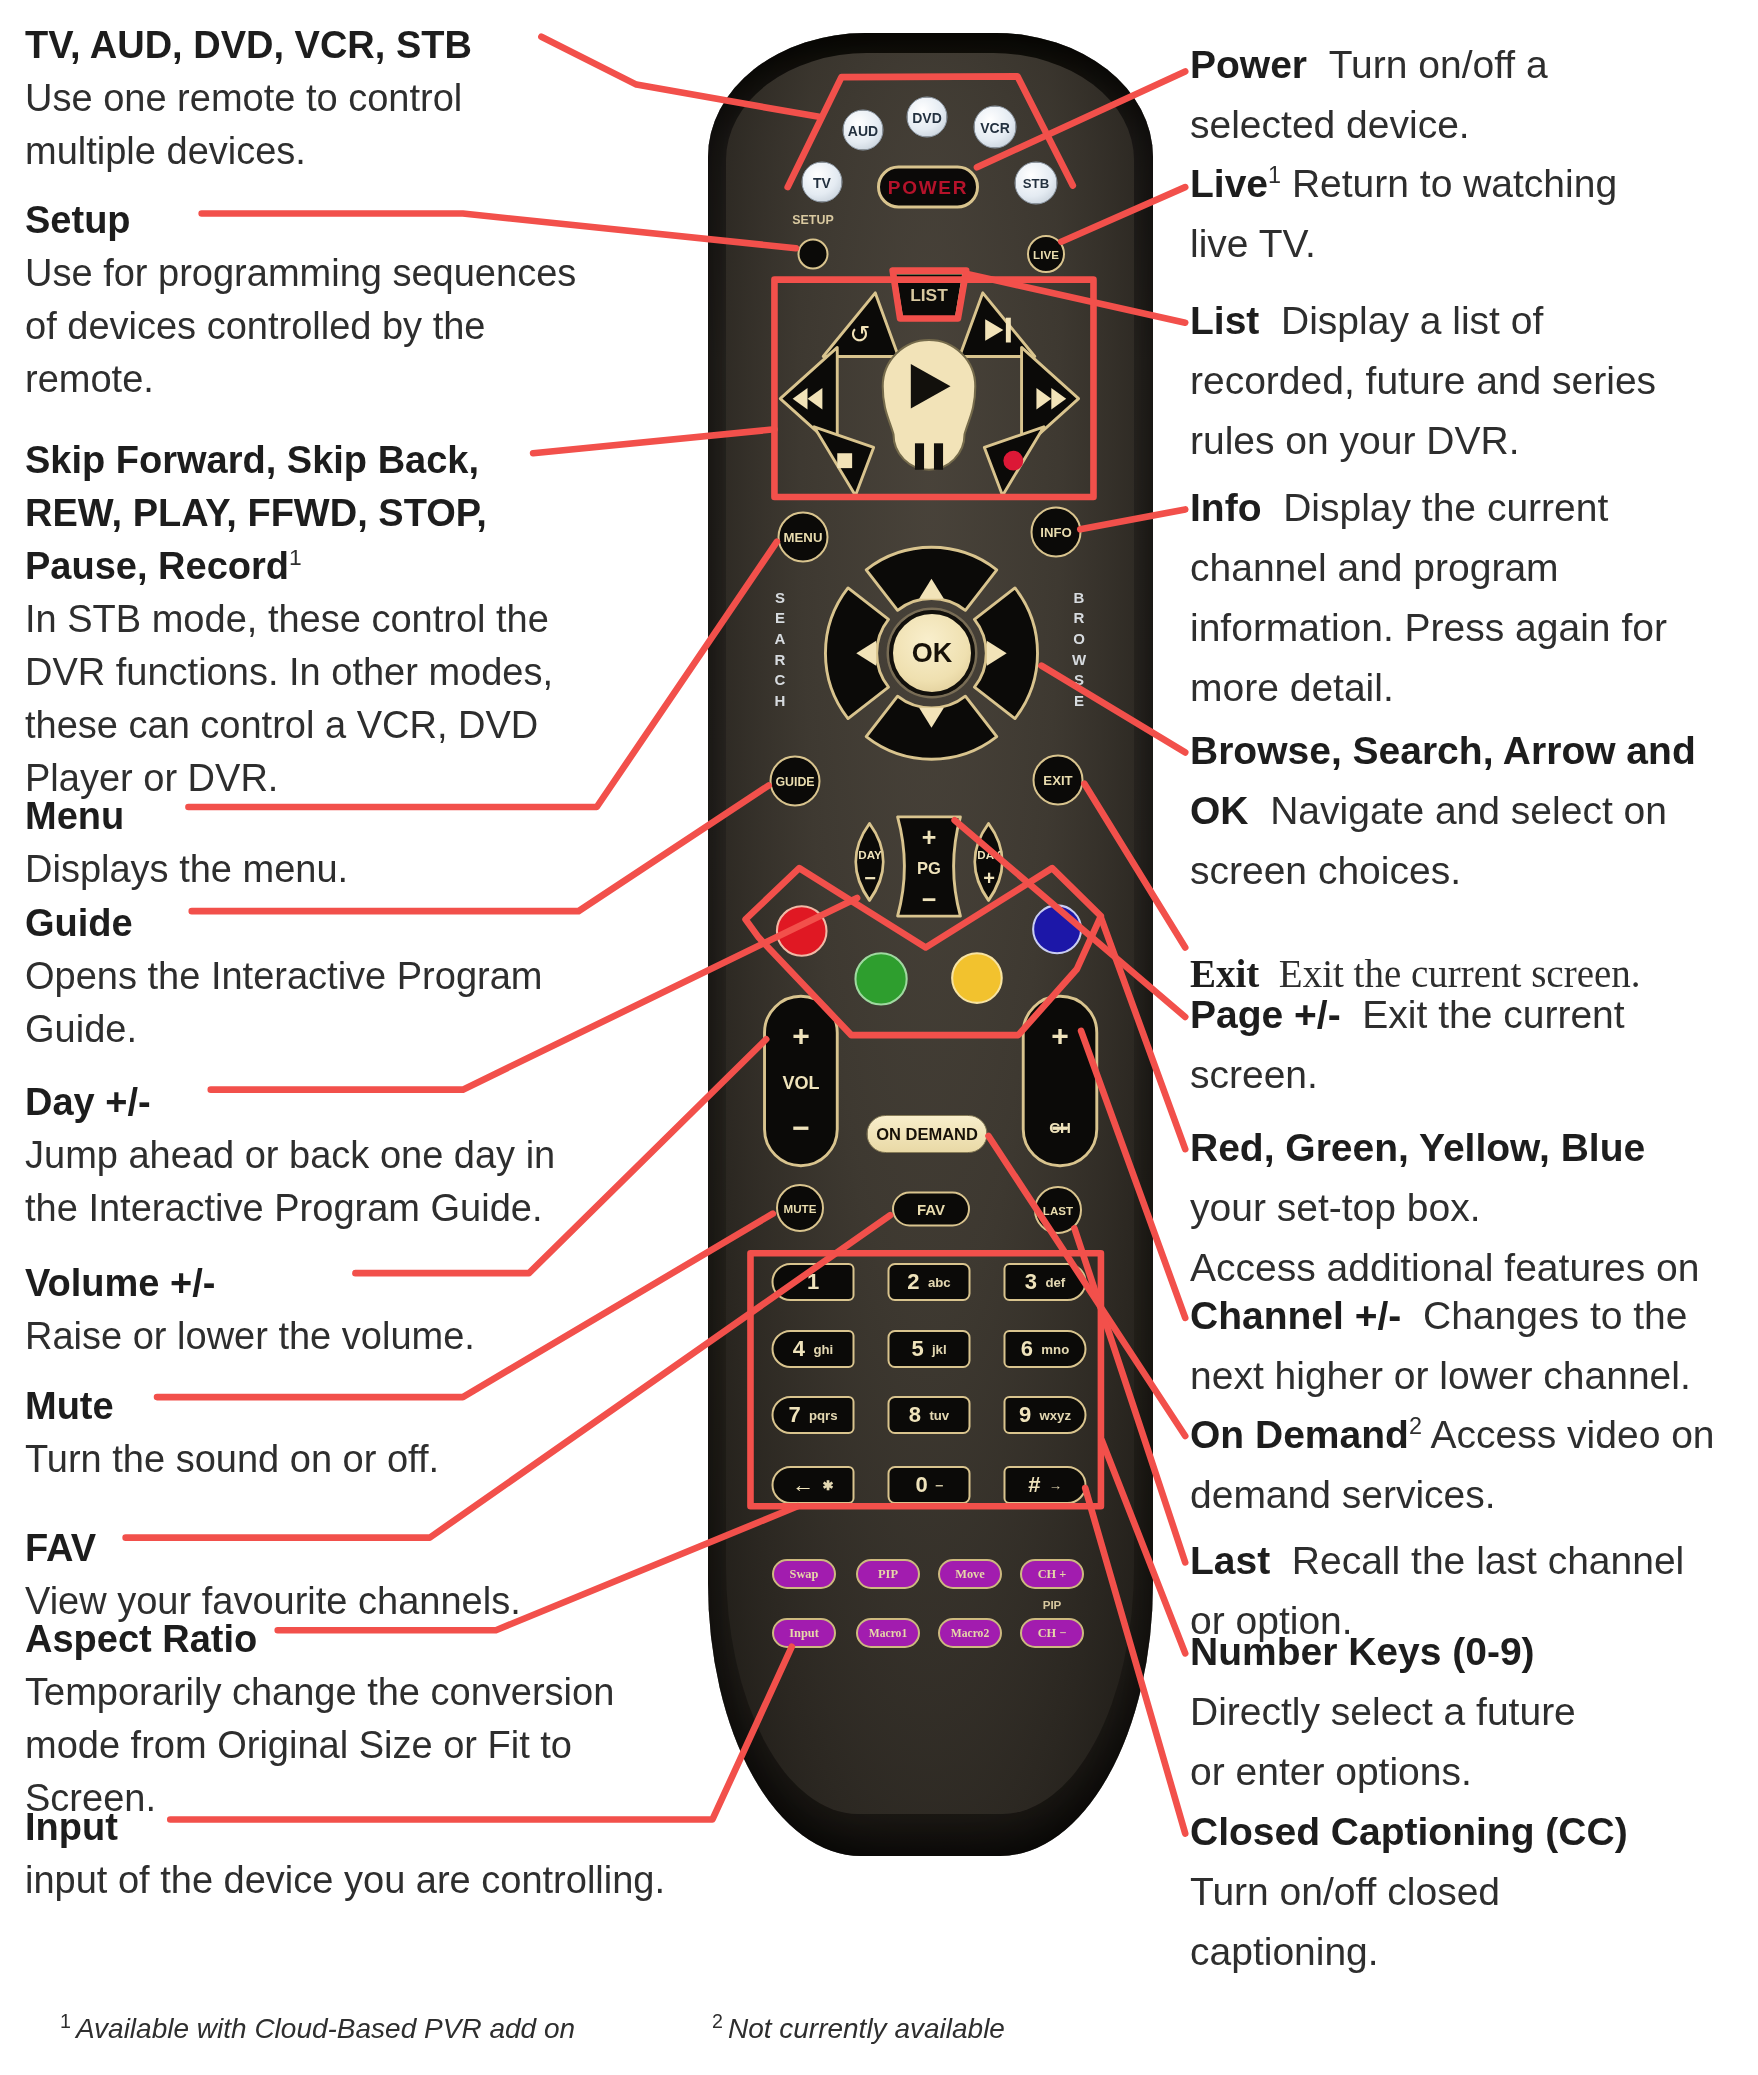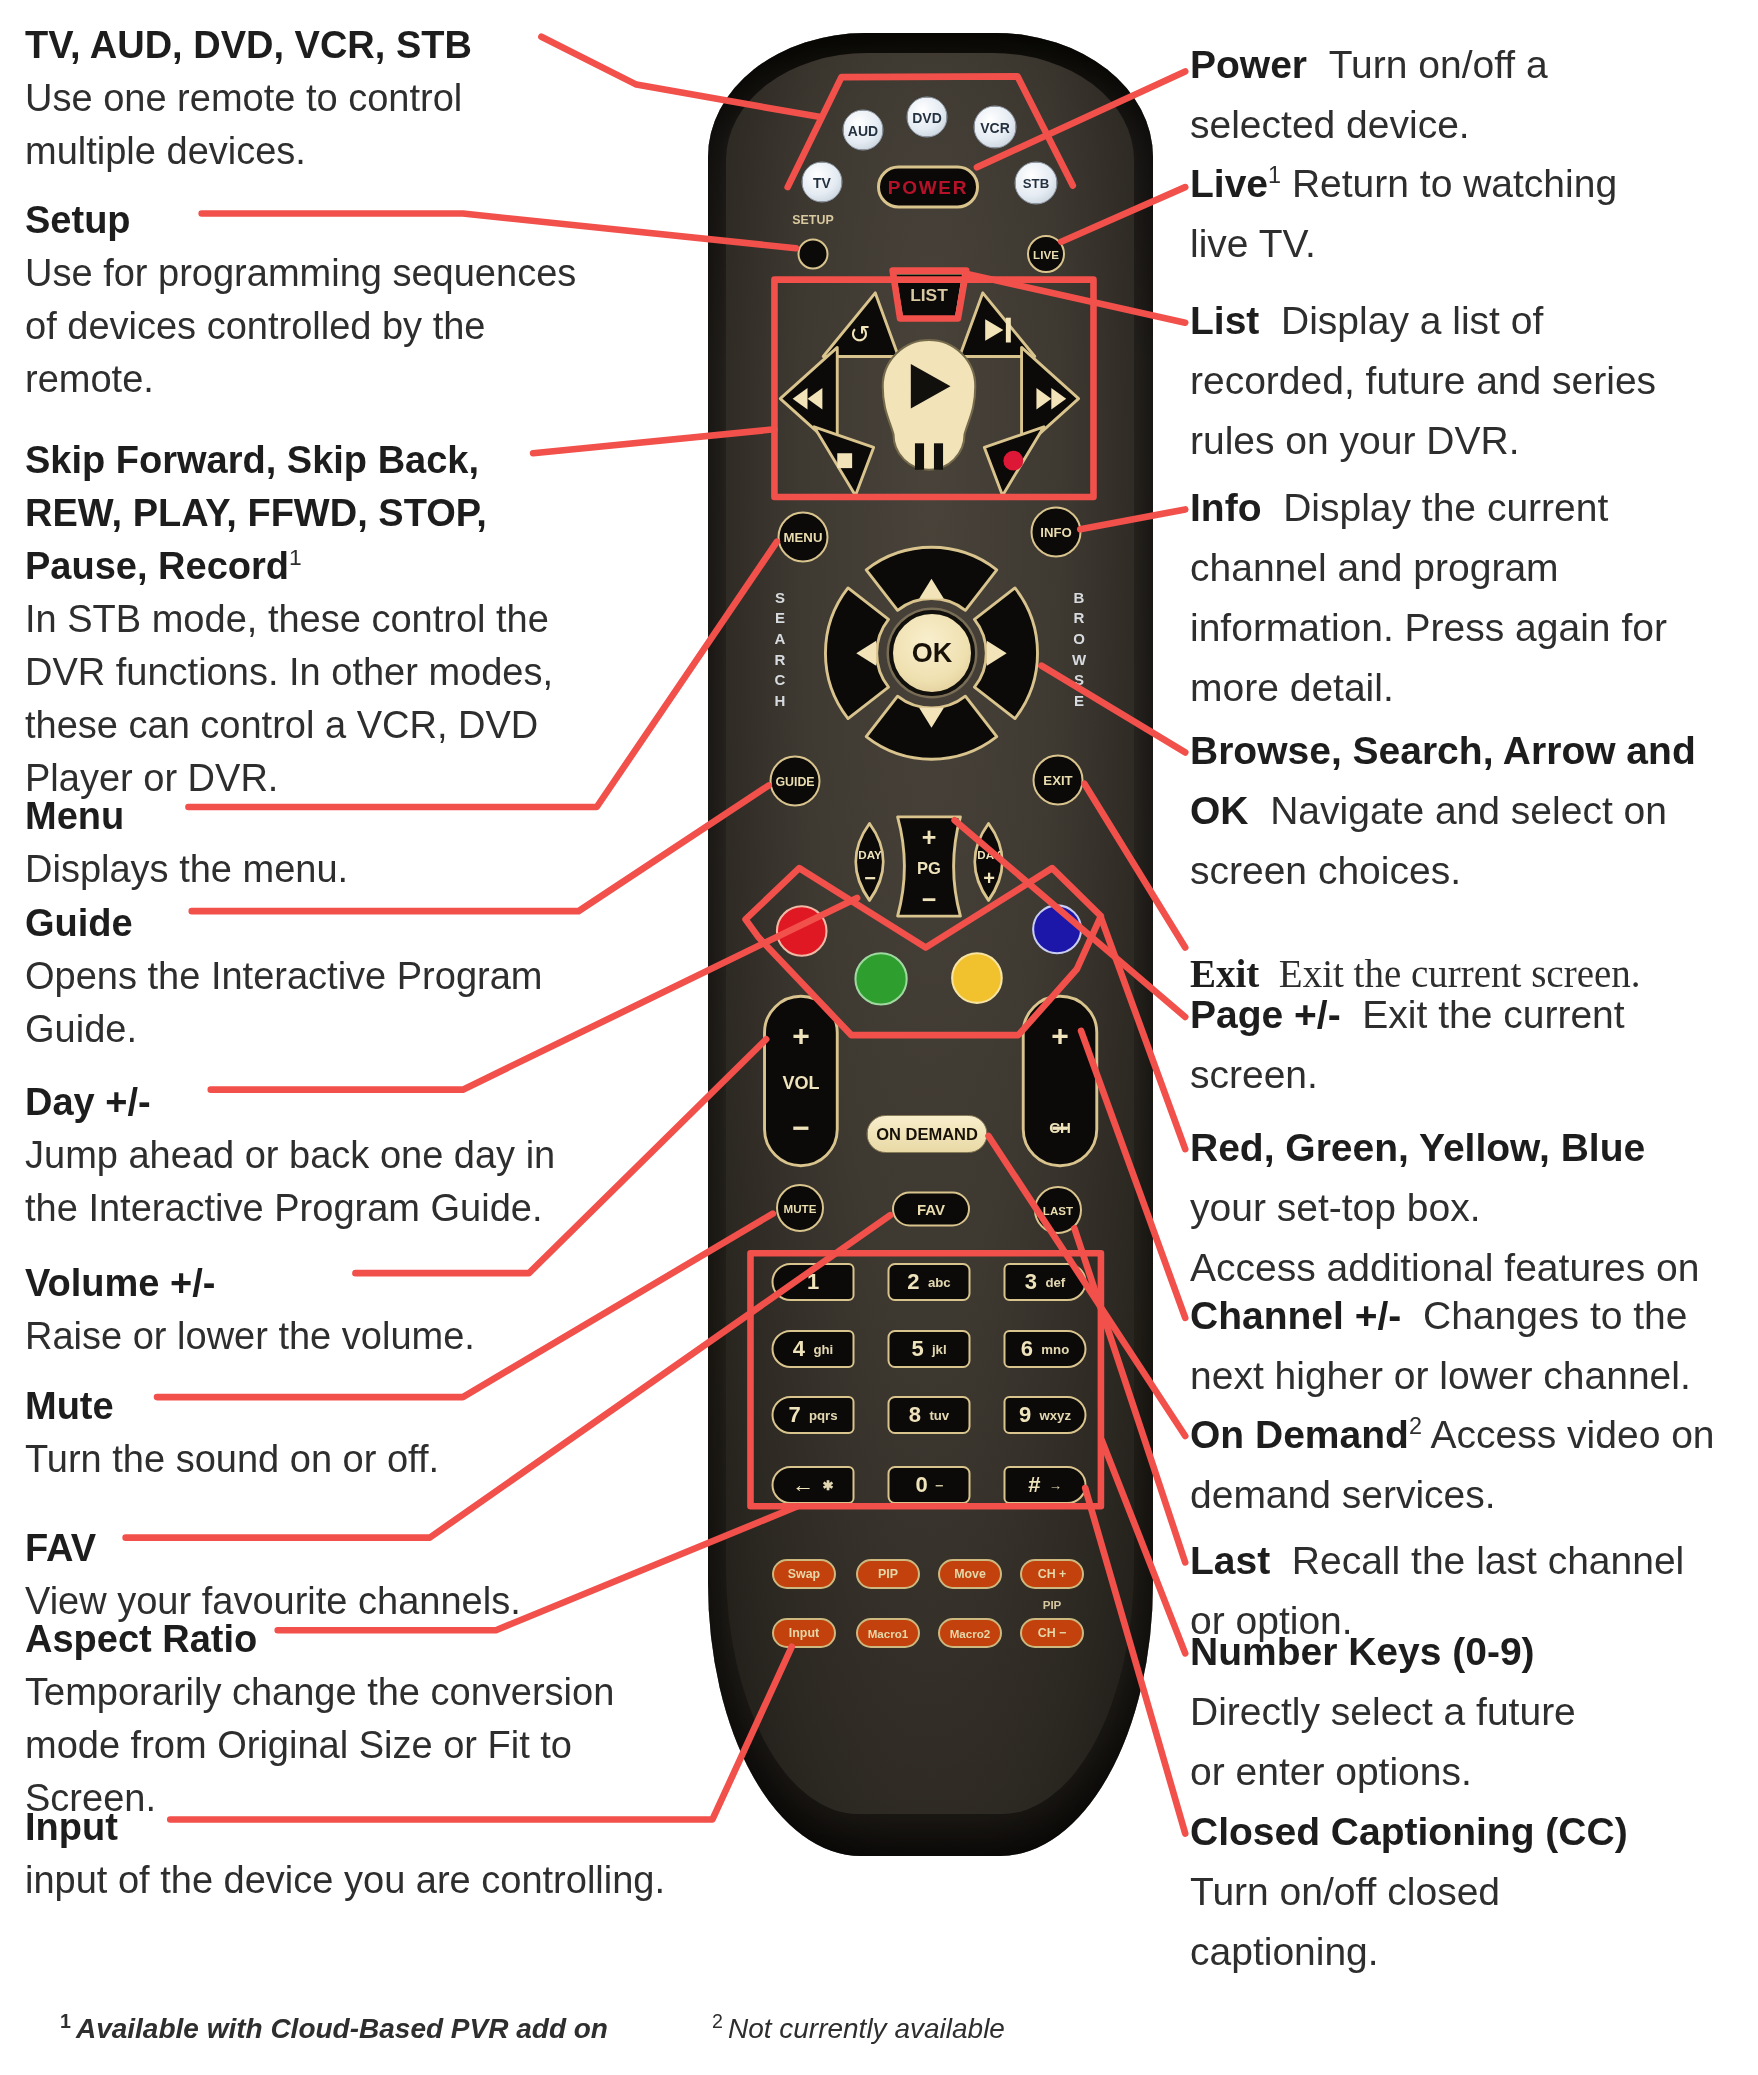--- a/index.html
+++ b/index.html
@@ -27,21 +27,21 @@
 
   
   .ctl{position:absolute;transform:translate(-50%,-50%);display:flex;align-items:center;justify-content:center;
        box-sizing:border-box;font-weight:700;}
   .dev{background:radial-gradient(circle at 38% 32%,#ffffff 0%,#e4ebf2 55%,#b9c4cf 100%);
        border:1.7px solid #8f9aa6;border-radius:50%;color:#233140;text-shadow:0 0.8px 0 #fff;}
   .cbtn{background:#0b0a08;border:2.5px solid #d9c48e;border-radius:50%;color:#e9dcae;}
   .power{background:#0b0908;border:3.3px solid #d9c48e;border-radius:23px;color:#b5122a;letter-spacing:1.7px;}
   .cpill{background:linear-gradient(#f8eecb,#e9d9a6);border:1.7px solid #877c58;border-radius:20px;color:#171108;}
   .dpill{background:#0b0a08;border:2.5px solid #d9c48e;border-radius:18px;color:#e9dcae;}
-  .mini{background:#c2410c;border:2.1px solid #cdb97f;border-radius:15px;color:#e6d7a8;}
+  .mini{background:#a21caf;border:2.1px solid #cdb97f;border-radius:15px;color:#e6d7a8;font-family:Liberation Serif, serif;}
   .okbtn{background:radial-gradient(circle at 45% 35%,#f9efcd 0%,#efe0b0 60%,#d9c48e 100%);
         border:4.1px solid #12100c;border-radius:50%;color:#171108;box-shadow:0 0 0 2.5px rgba(217,196,142,.35);}
   .numkey{background:#0b0a08;border:2.5px solid #d9c48e;color:#efe3bb;display:flex;gap:8.3px;align-items:center;justify-content:center;}
   .numkey .m{font-size:22px;} .numkey .s{font-size:13.2px;font-weight:700;opacity:.95;}
   .lbl{color:#d9c9a0;background:none;border:none;}
   .stacktxt{position:absolute;transform:translate(-50%,-50%);color:#efe3bb;font-weight:700;white-space:nowrap;}
   .vertchar{position:absolute;transform:translate(-50%,-50%);color:#d7dbdf;font-weight:700;font-size:15px;}
 </style>
 </head>
 <body>
@@ -355,20 +355,20 @@
         <div class="ln"><span>Directly select a future</span></div>
         <div class="ln"><span>or enter options.</span></div>
       </div>
       <div class="col-block right-block" style="top: 1802px;">
         <div class="ln"><b>Closed Captioning (CC)</b></div>
         <div class="ln"><span>Turn on/off closed</span></div>
         <div class="ln"><span>captioning.</span></div>
       </div>
     </div>
 
-  <div class="footnote" style="left:60px;top:2010px;font-weight:bold;">
+  <div class="footnote" style="left:60px;top:2010px;">
     <sup>1</sup><span>Available with Cloud-Based PVR add on</span>
   </div>
   <div class="footnote" style="left:712px;top:2010px;">
     <sup>2</sup><span>Not currently available</span>
   </div>
 </div>
 
 
 </body></html>

